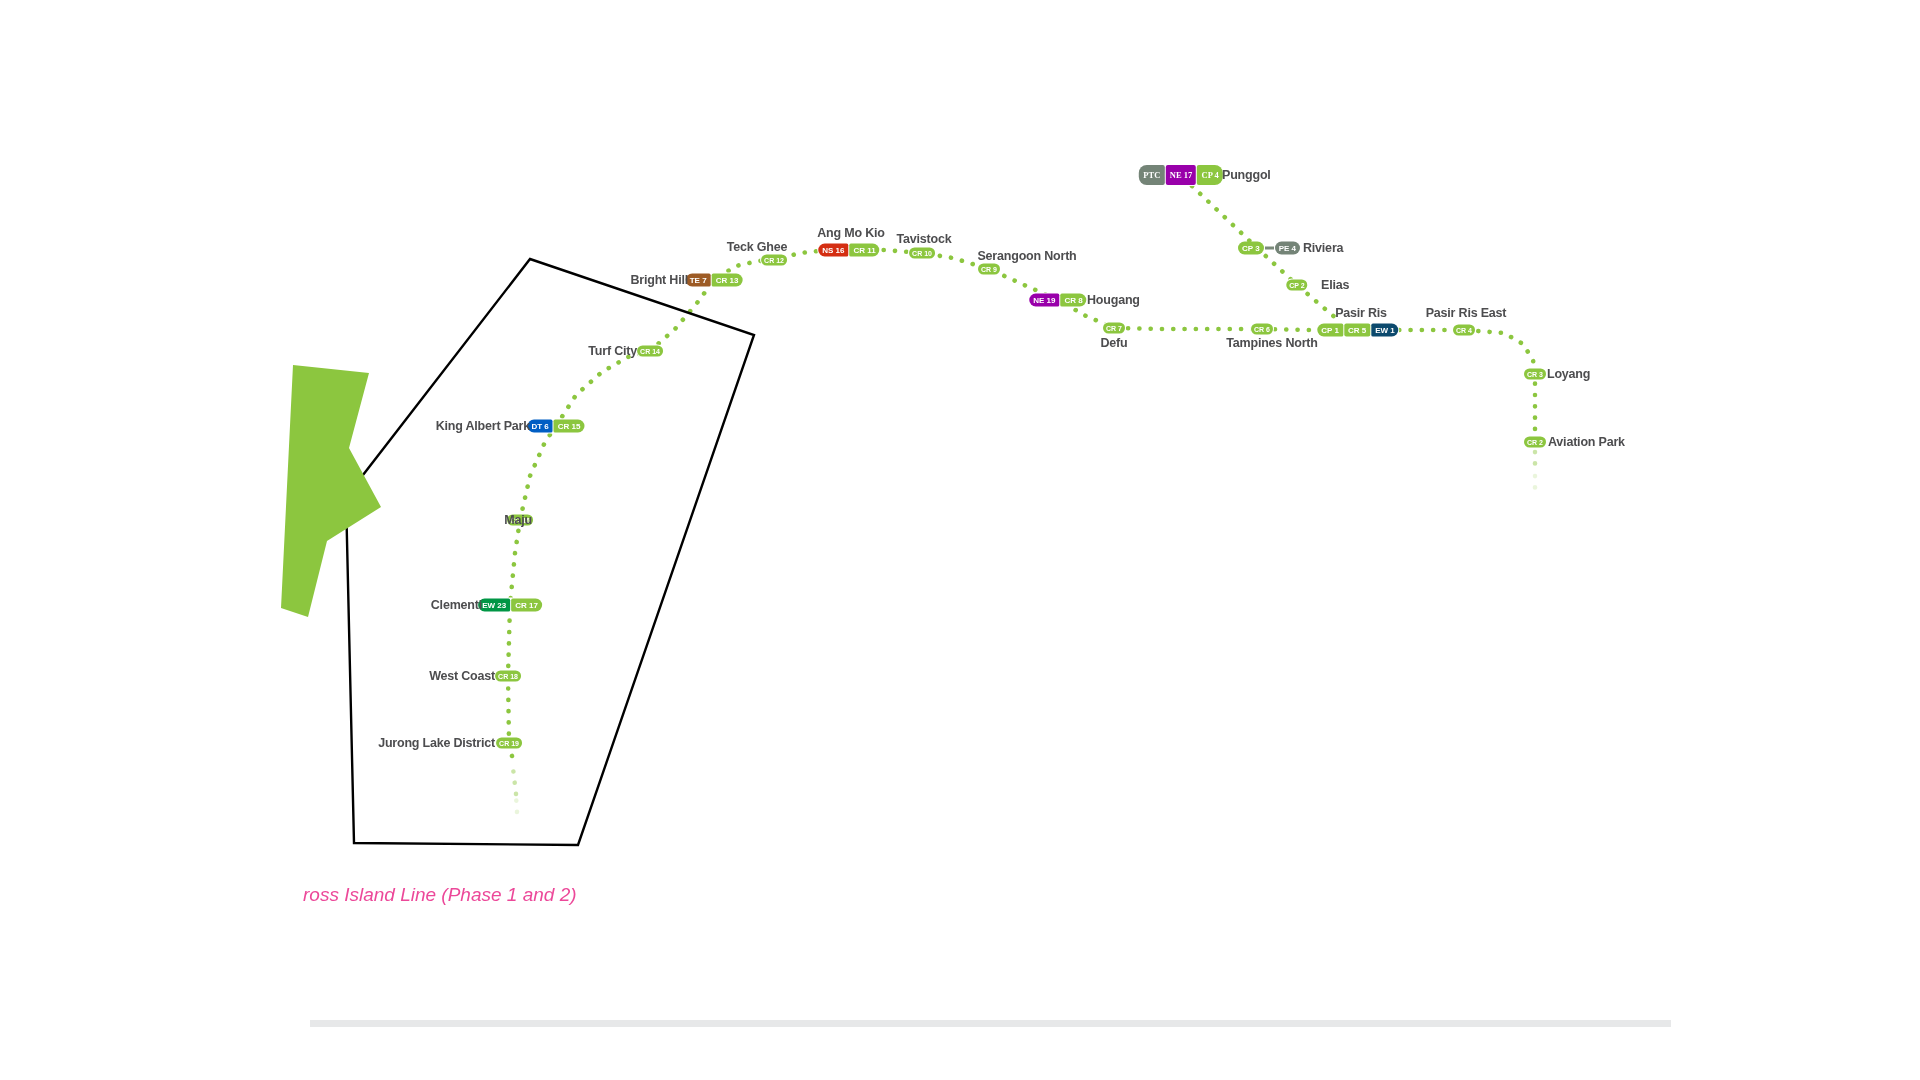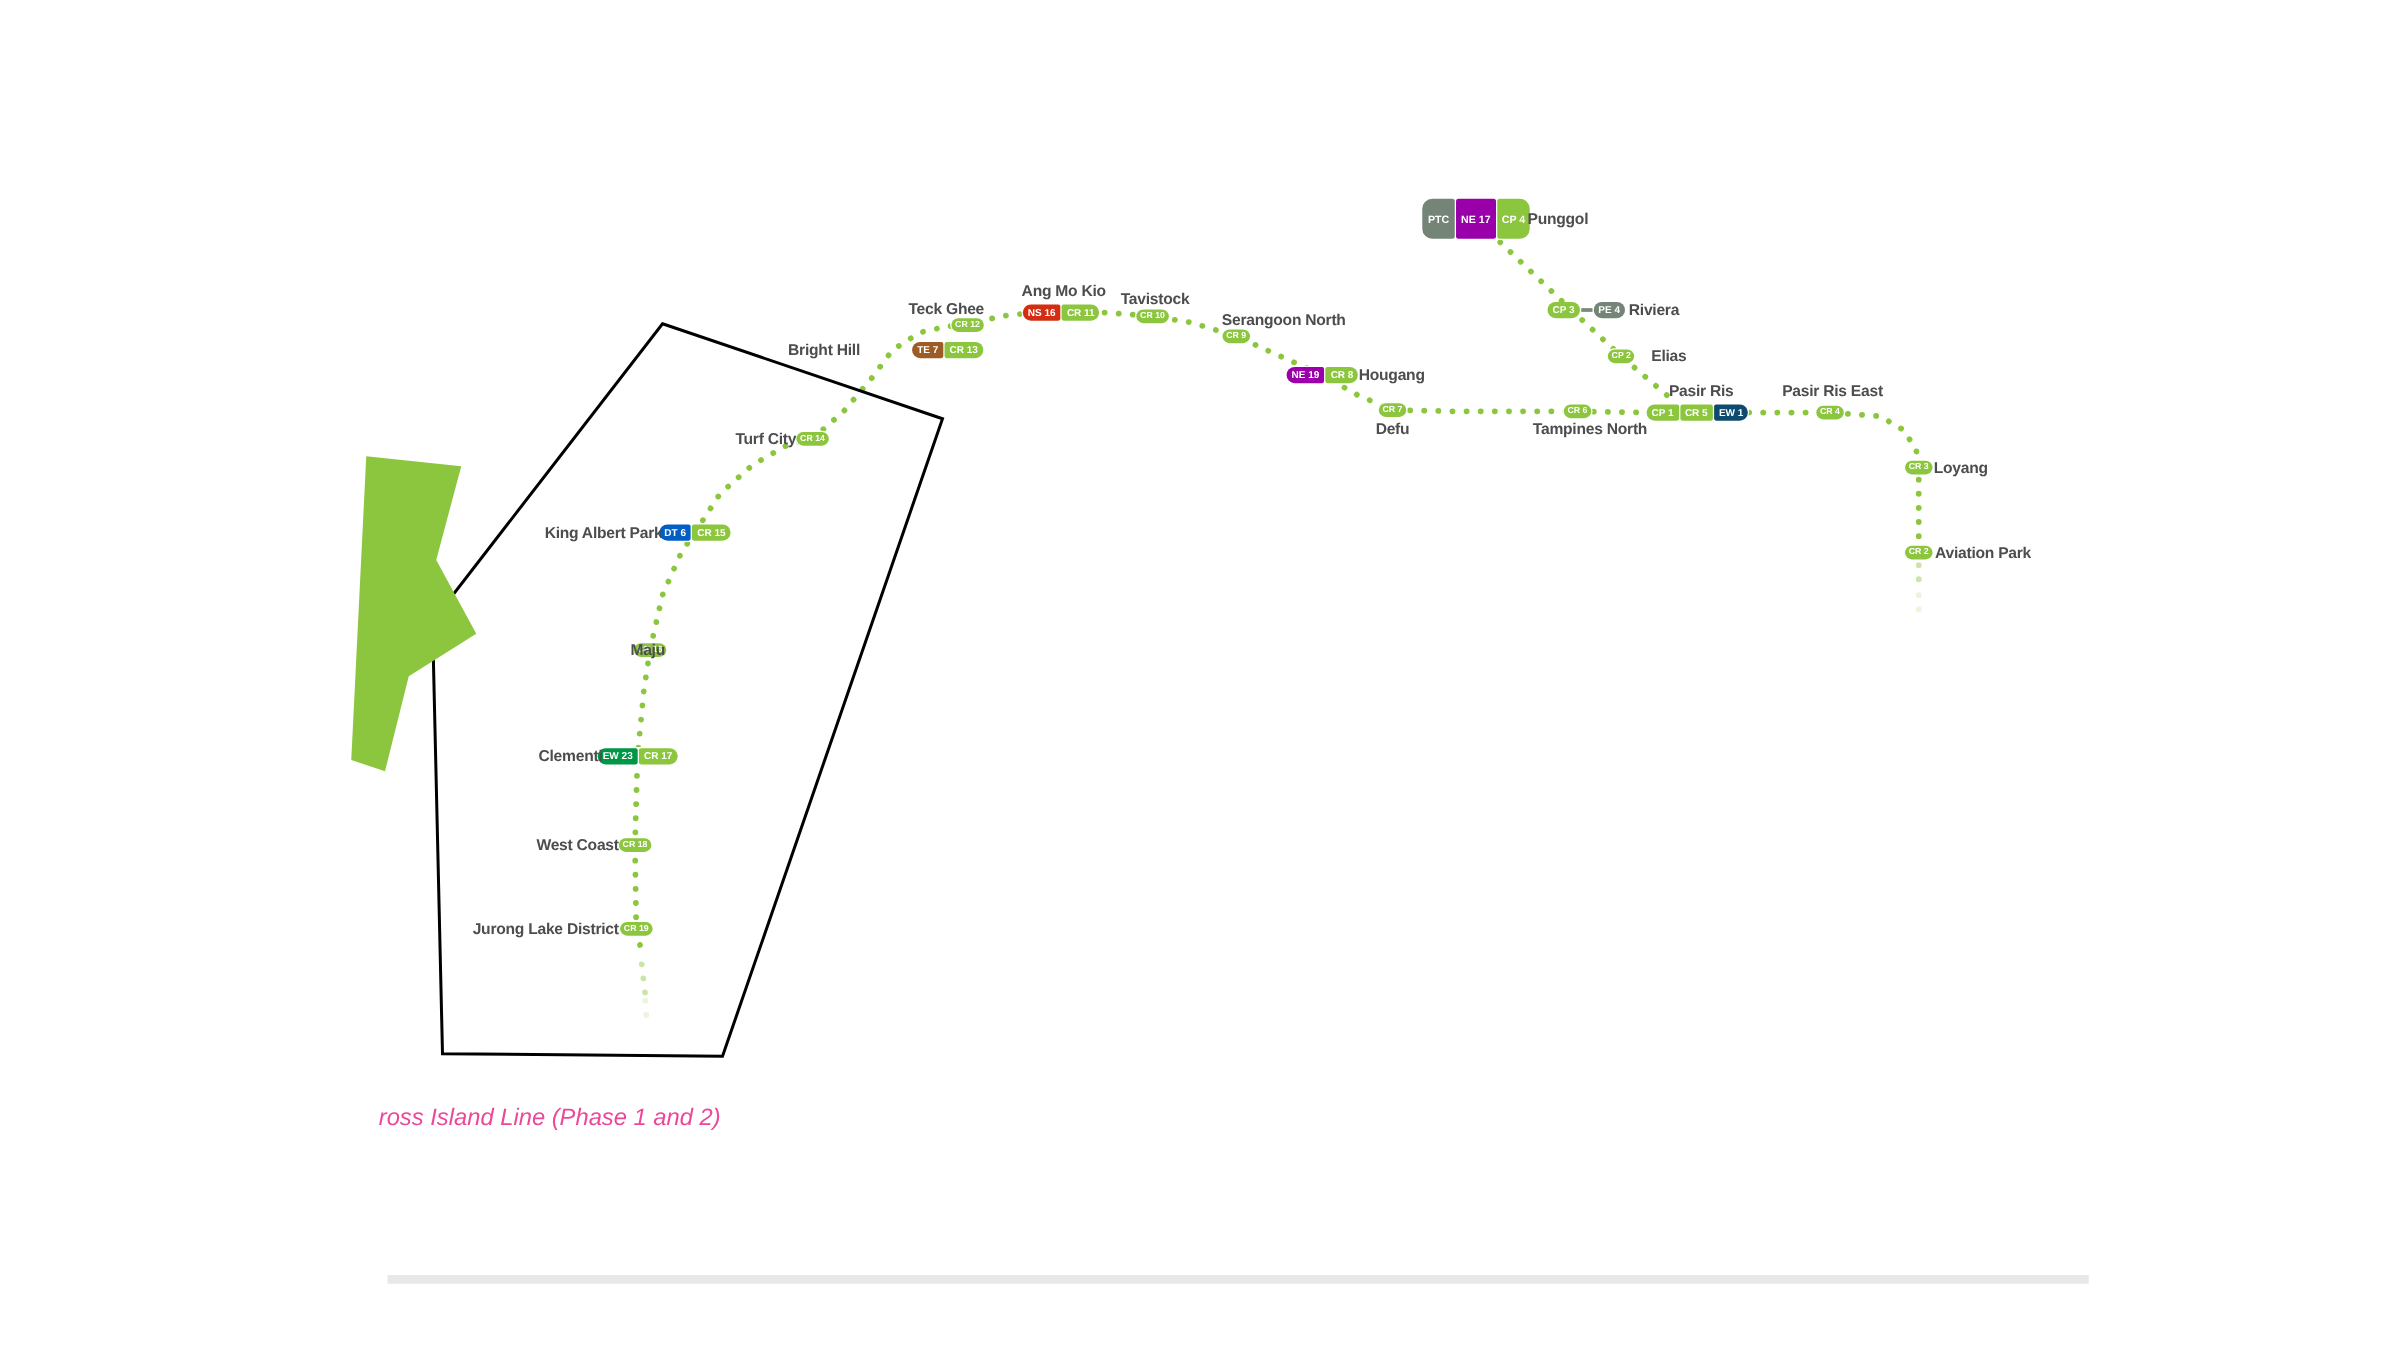--- a/index.html
+++ b/index.html
@@ -12,21 +12,21 @@
   .station{position:absolute;transform:translate(-50%,-50%);}
   .badges{display:flex;align-items:center;gap:1px;background:#ffffff;padding:1px;border-radius:9px;}
   .badge{display:flex;align-items:center;justify-content:center;color:#fff;font-weight:bold;
          white-space:nowrap;border-radius:2px;letter-spacing:0;}
   .badge:first-child{border-top-left-radius:8px;border-bottom-left-radius:8px;}
   .badge:last-child{border-top-right-radius:8px;border-bottom-right-radius:8px;text-align:right;}
   .badges.linked{background:transparent;}
   .badges.linked .badge{border-radius:7px;}
   .size-s .badge{height:11px;font-size:7px;padding:0 3px;min-width:12px;}
   .size-m .badge{height:13px;font-size:8px;padding:0 4px;min-width:17px;}
-  .size-l .badge{height:32px;font-size:8.5px;padding:0 4px;min-width:18px;}
+  .size-l .badge{height:20px;font-size:8.5px;padding:0 4px;min-width:18px;font-family:Liberation Serif, serif;}
   .link-bar{width:9px;height:3px;background:#7a8a7a;}
   .st-label{position:absolute;font-weight:bold;font-size:12.5px;color:#4d4d4f;white-space:nowrap;
             letter-spacing:-0.2px;}
   .anchor-end{transform:translate(-100%,-50%);}
   .anchor-start{transform:translate(0,-50%);}
   .anchor-middle{transform:translate(-50%,-50%);}
   .caption{position:absolute;left:303px;top:884px;font-style:italic;font-size:19px;color:#ec4899;
            z-index:3;white-space:nowrap;}
   .banner{position:absolute;left:310px;top:943px;width:1361px;height:75px;display:flex;
           align-items:center;justify-content:center;gap:18px;z-index:3;}
@@ -84,21 +84,21 @@
           <span class="badge" style="background: rgb(140, 198, 63);">CR 15</span>
         </div>
       </div>
       <div class="st-label anchor-end" style="left: 530px; top: 426px; color: rgb(77, 77, 79);">King Albert Park</div>
       <div class="station size-s" style="left: 650px; top: 351px;">
         <div class="badges">
           <span class="badge" style="background: rgb(140, 198, 63);">CR 14</span>
         </div>
       </div>
       <div class="st-label anchor-end" style="left: 637px; top: 351px; color: rgb(77, 77, 79);">Turf City</div>
-      <div class="station size-m" style="left: 714px; top: 280px; margin-left: 44px;">
+      <div class="station size-m" style="left: 714px; top: 280px;">
         <div class="badges">
           <span class="badge" style="background: rgb(157, 91, 37);">TE 7</span>
           <span class="badge" style="background: rgb(140, 198, 63);">CR 13</span>
         </div>
       </div>
       <div class="st-label anchor-end" style="left: 688px; top: 280px; color: rgb(77, 77, 79);">Bright Hill</div>
       <div class="station size-s" style="left: 774px; top: 260px;">
         <div class="badges">
           <span class="badge" style="background: rgb(140, 198, 63);">CR 12</span>
         </div>

